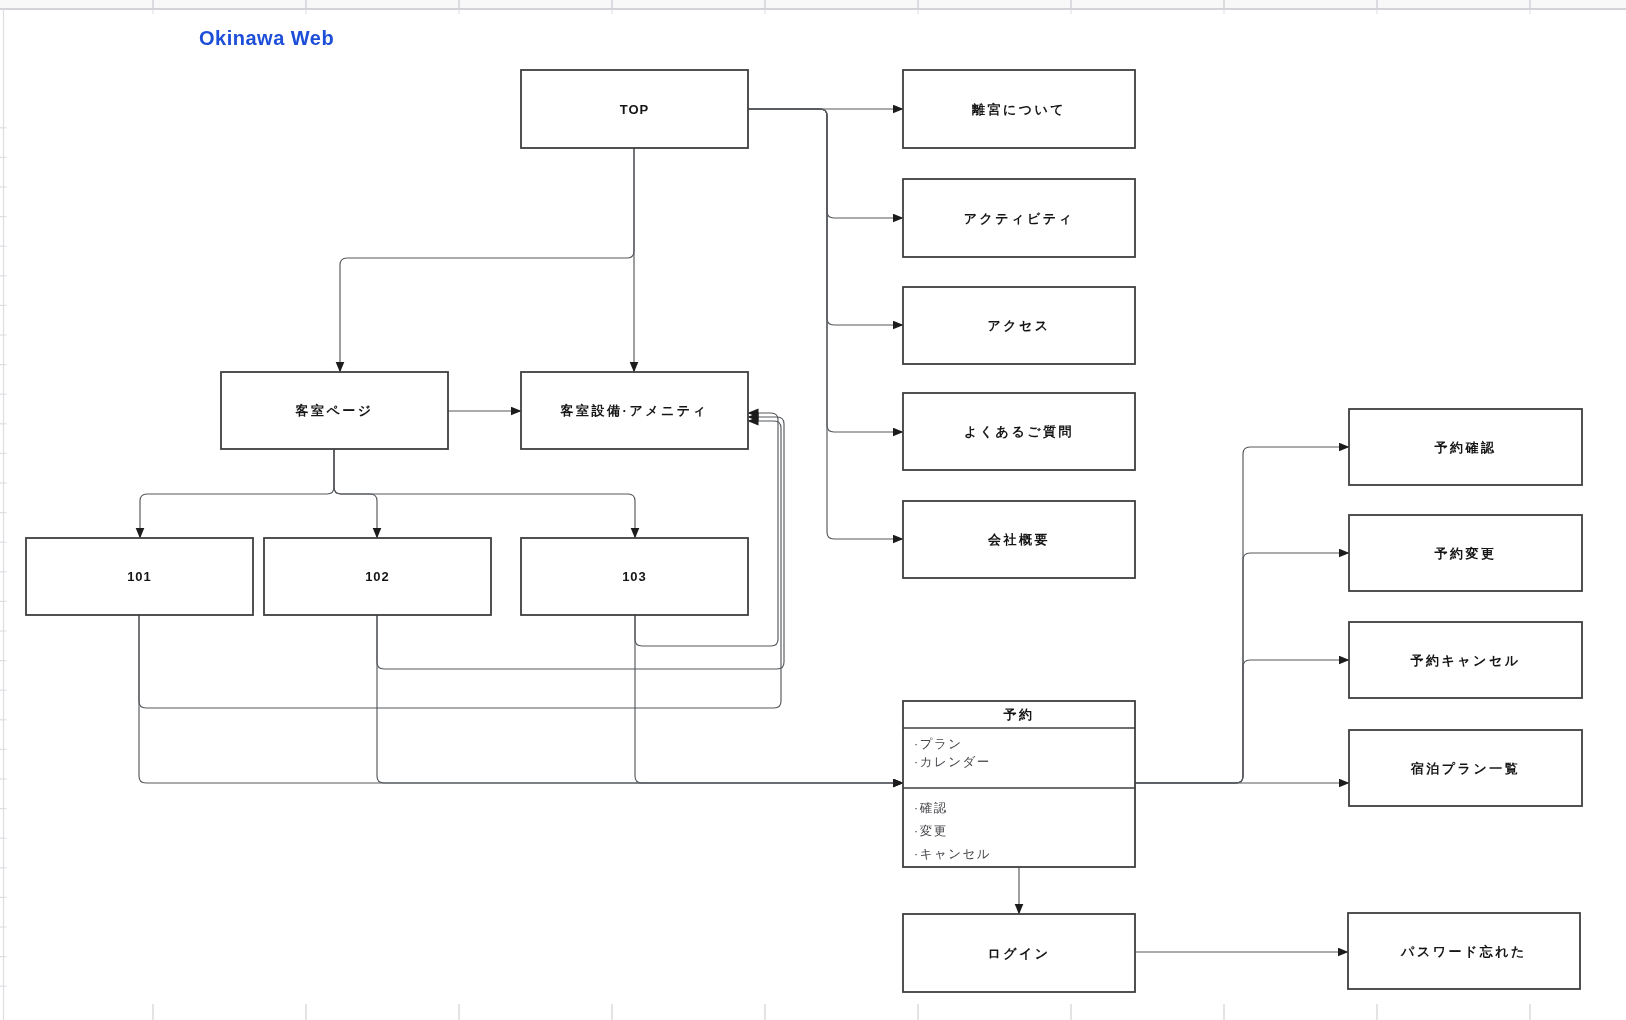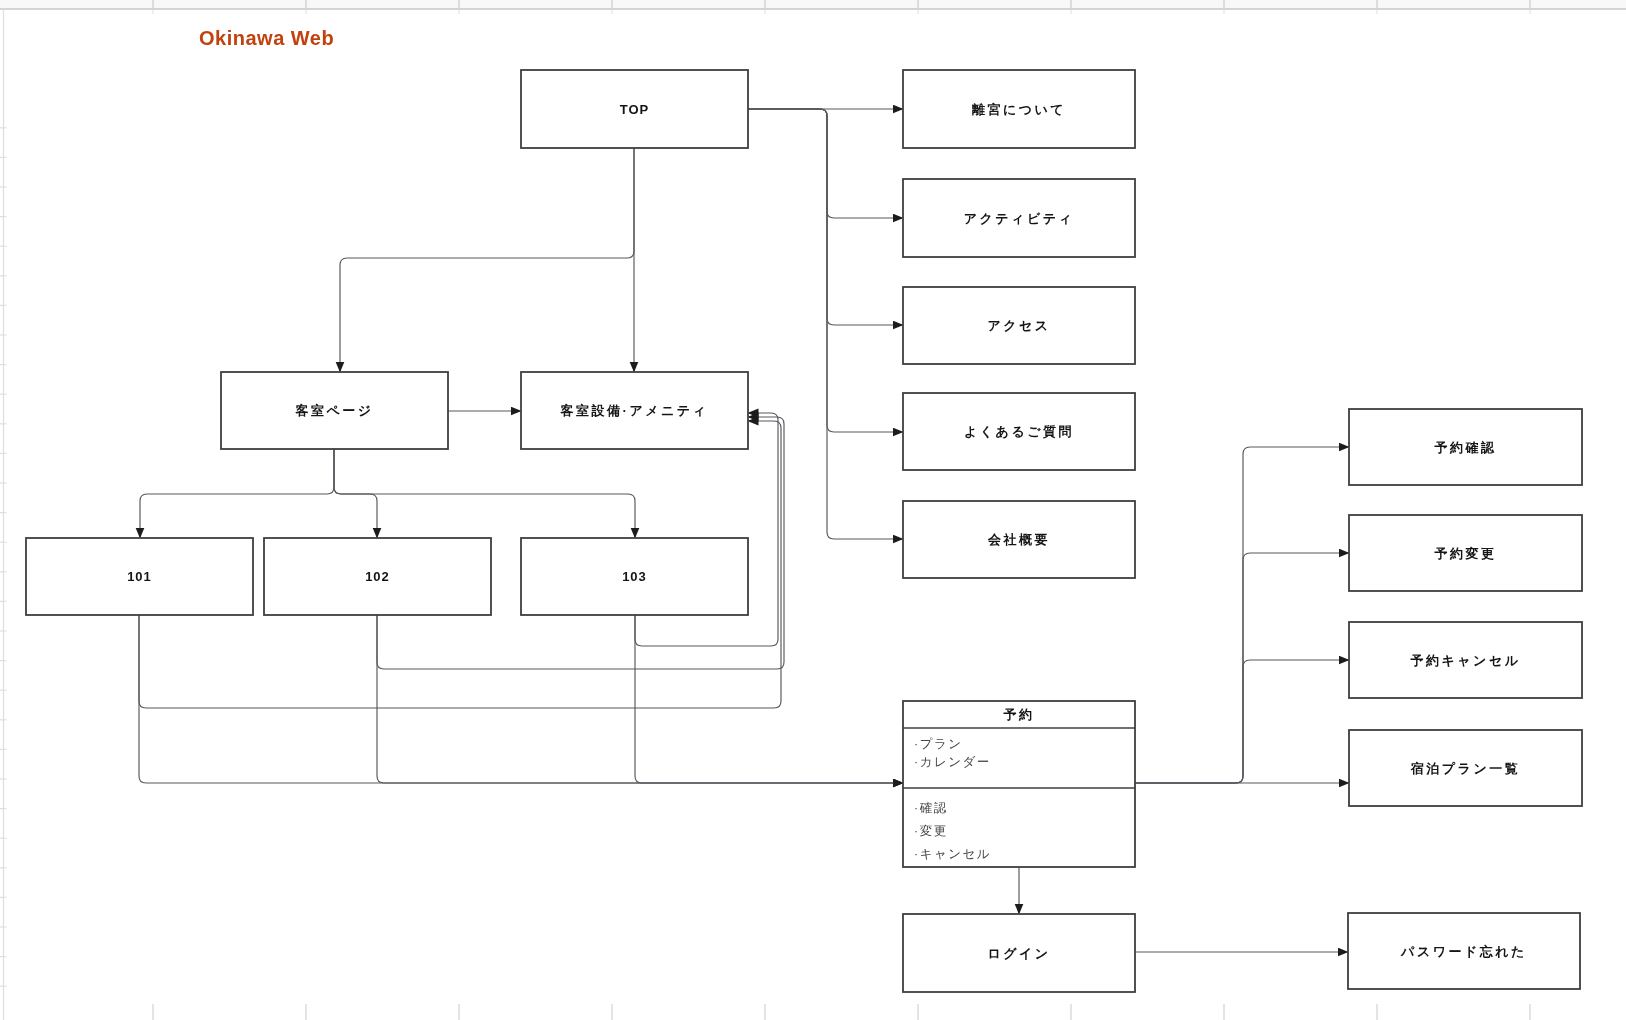--- a/index.html
+++ b/index.html
@@ -188,14 +188,14 @@
           <line x1="903" y1="788" x2="1135" y2="788" stroke="#3f3f3f" stroke-width="1.4"></line>
           <text x="1019" y="719" text-anchor="middle" class="node-label">予約</text>
           <text x="914" y="748" class="section-text">·プラン</text>
           <text x="914" y="766" class="section-text">·カレンダー</text>
           <text x="914" y="812" class="section-text">·確認</text>
           <text x="914" y="835" class="section-text">·変更</text>
           <text x="914" y="858" class="section-text">·キャンセル</text>
         </g>
       </g>
   </svg>
-  <div id="title" style="color: #c2410c;">Okinawa Web</div>
+  <div id="title" style="color: #1d4ed8;">Okinawa Web</div>
 </div>
 
 </body></html>

